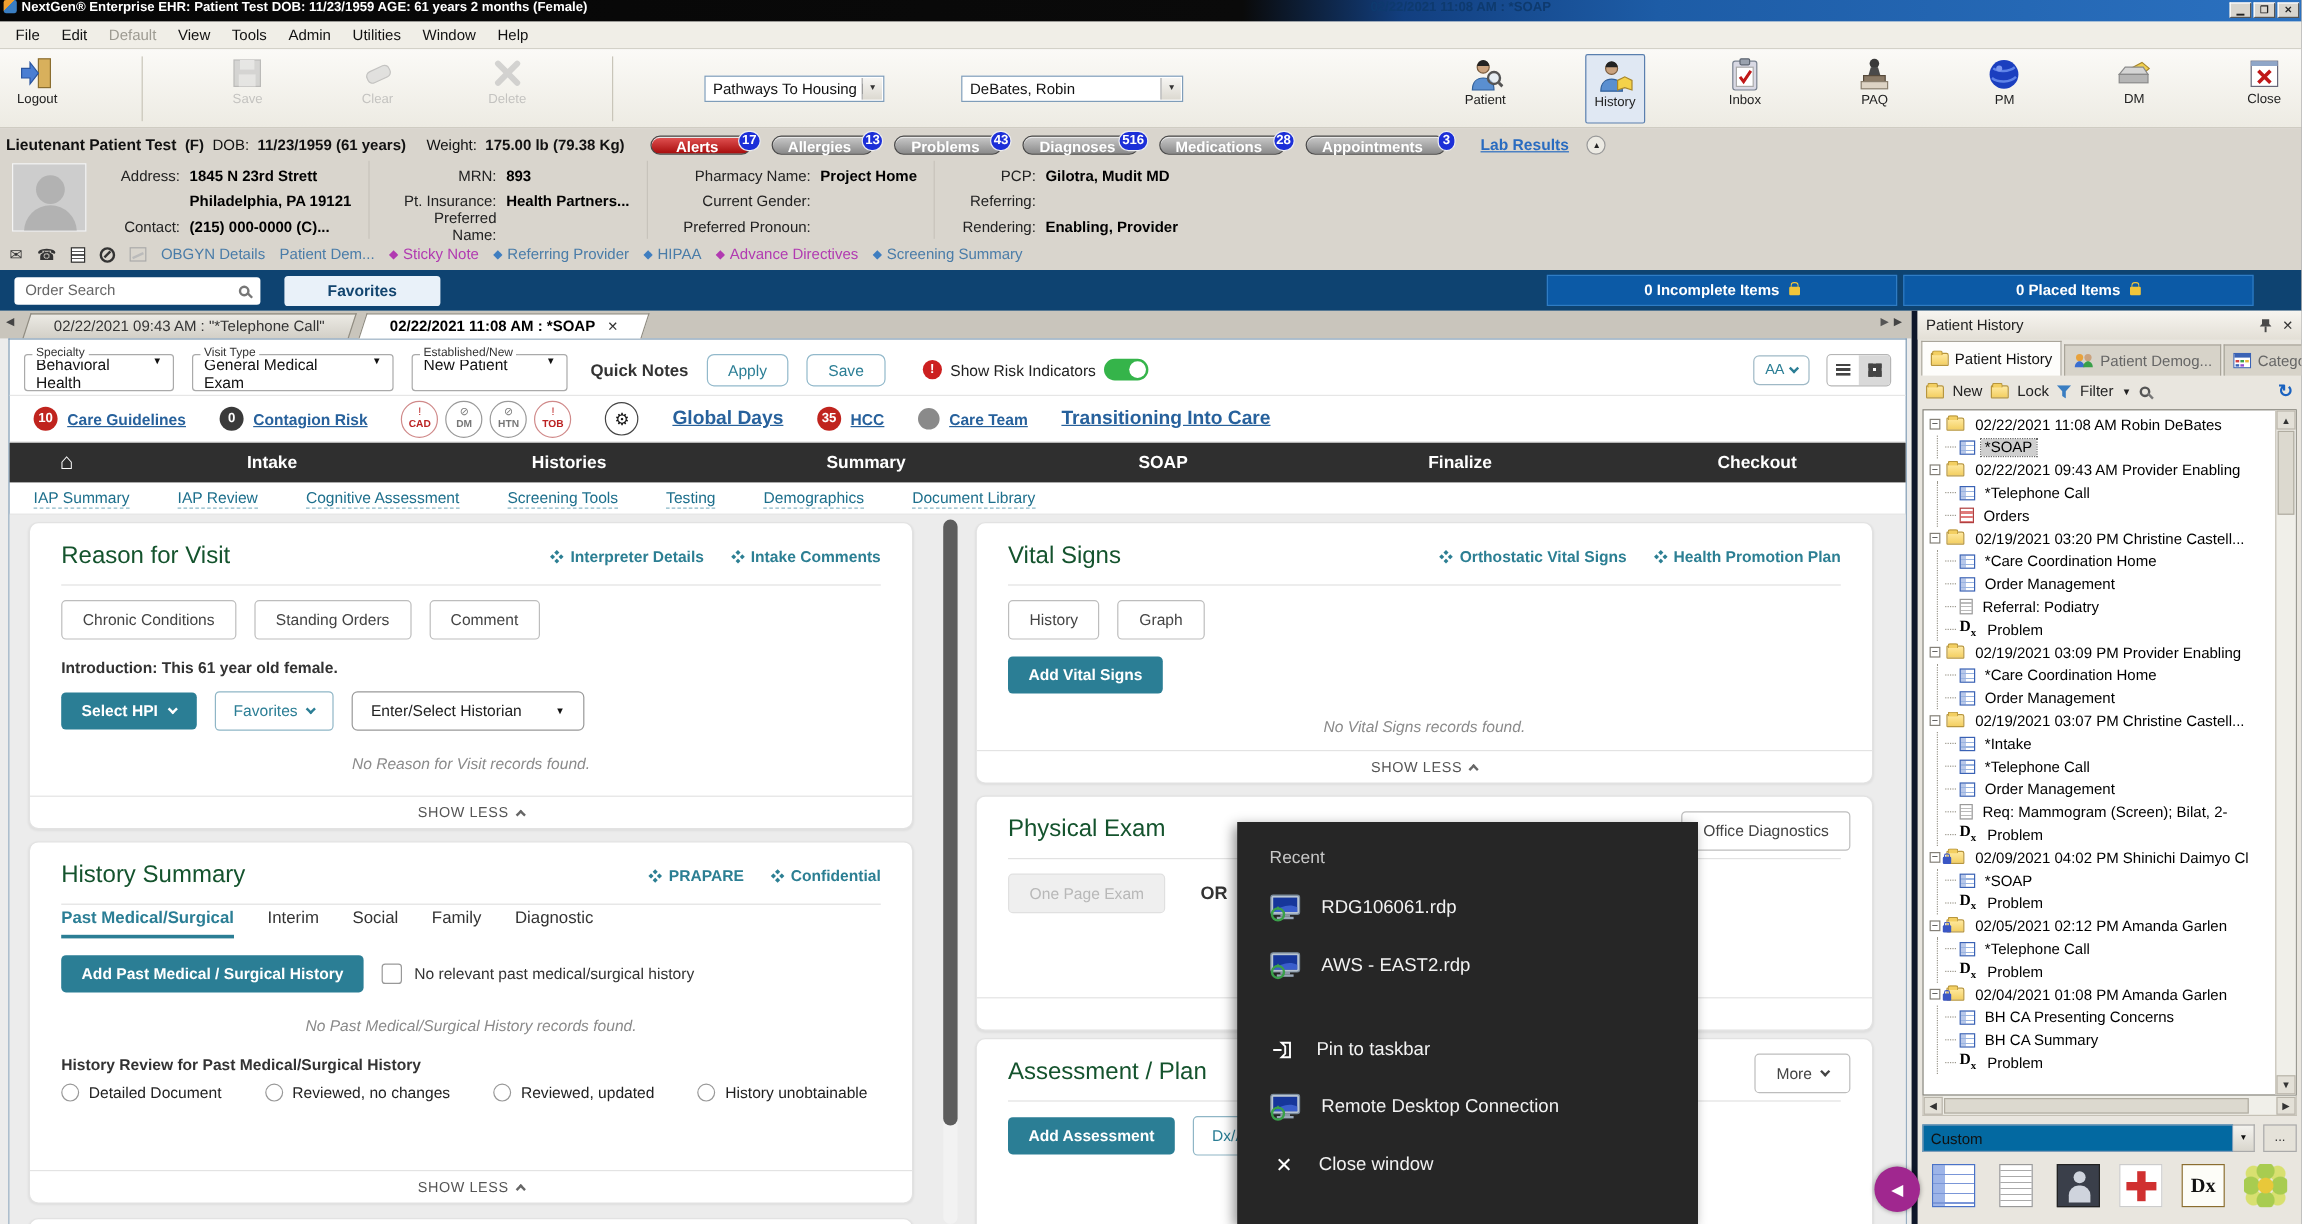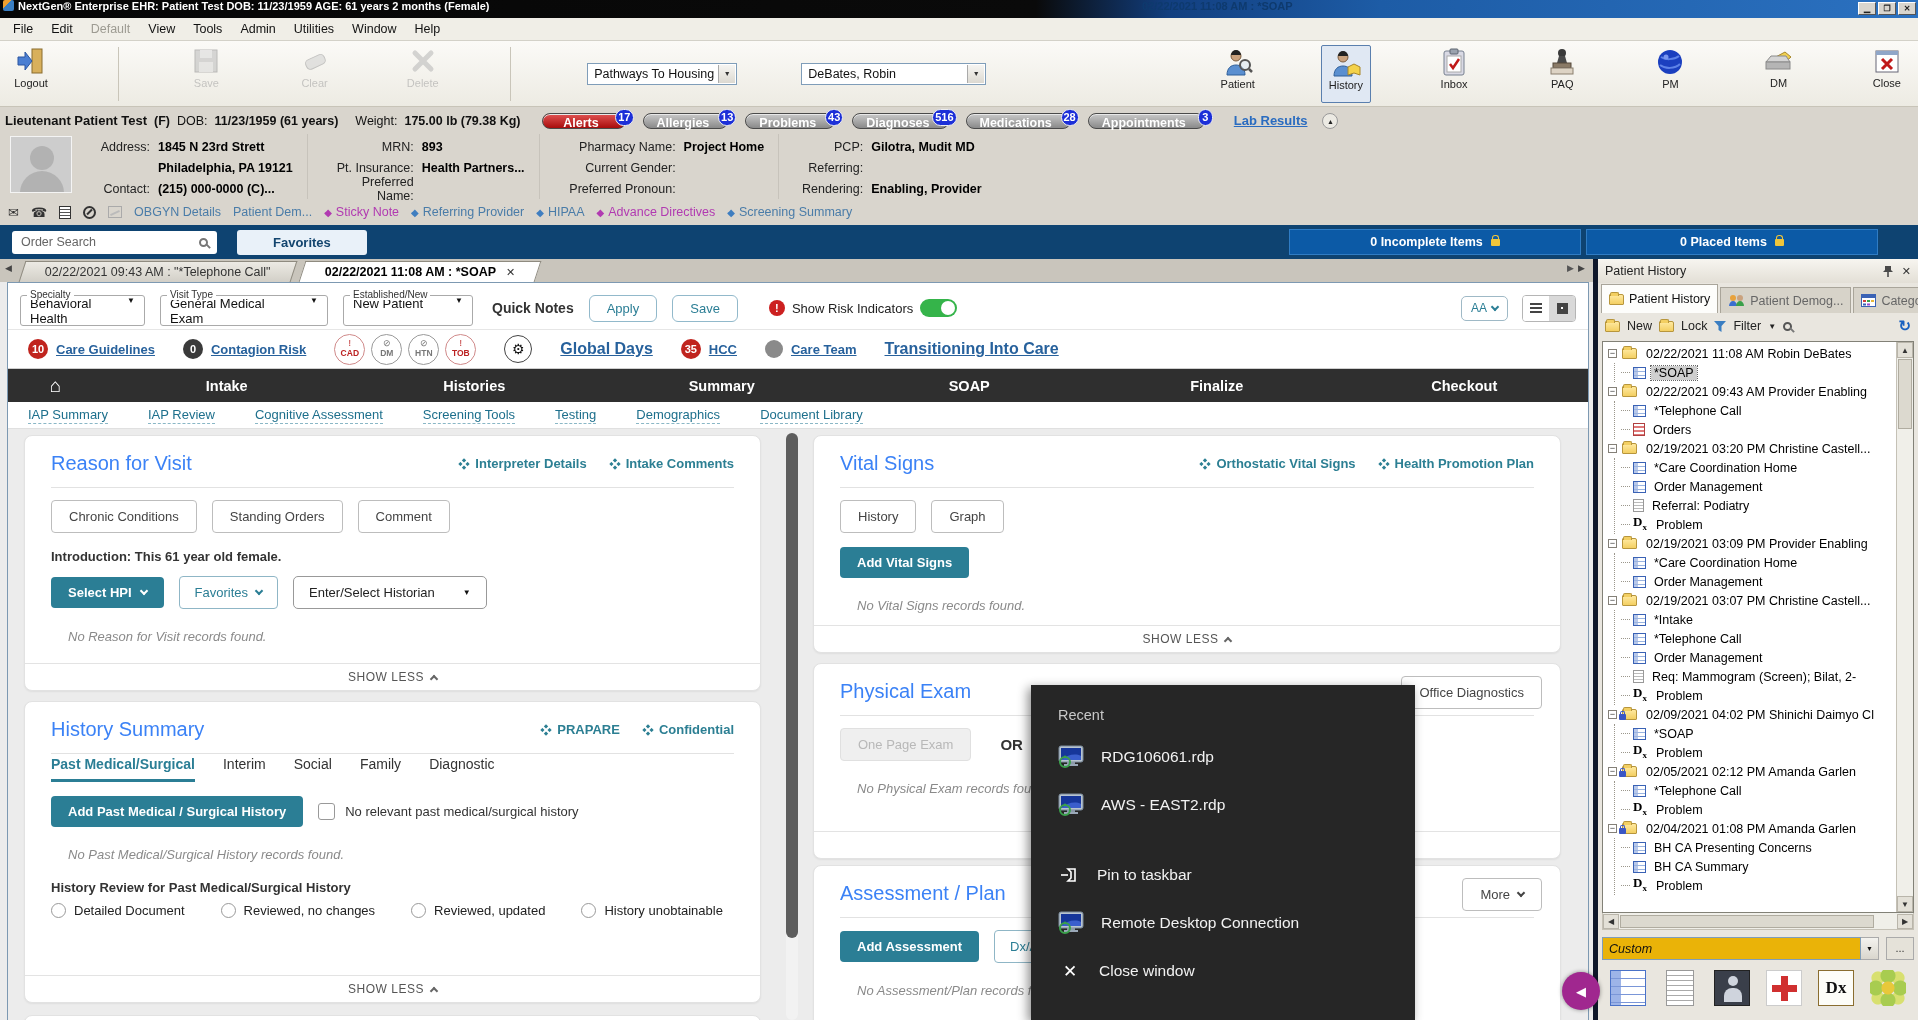--- a/index.html
+++ b/index.html
@@ -155,21 +155,21 @@
   .home{width:95px;text-align:center;font-size:19px;}
   .nav-item{flex:1;text-align:center;font-size:14.5px;font-weight:600;}
   .subnav{height:27px;display:flex;align-items:center;gap:40px;padding-left:20px;border-bottom:1px solid #e0e0e0;}
   .sn{font-size:13px;color:#1d6f8c;border-bottom:1px dashed #8ab7c6;padding-bottom:1px;}
 
   
   .content{flex:1;position:relative;background:#ececec;}
   .card{position:absolute;background:#fff;border:1px solid #e2e2e2;border-radius:8px;
     box-shadow:0 1px 2px rgba(0,0,0,.06);overflow:hidden;}
   .card-head{display:flex;align-items:center;padding:16px 26px 12px;}
-  .card-title{font-size:20px;color:#3b82f6;}
+  .card-title{font-size:20px;color:#14532d;}
   .head-links{margin-left:auto;display:flex;gap:24px;}
   .hlink{display:flex;align-items:center;gap:7px;color:#2c7f93;font-size:13px;font-weight:bold;}
   .dmd{width:8px;height:8px;background:#2c7f93;transform:rotate(45deg);position:relative;flex:none;}
   .dmd::before{content:"";position:absolute;left:3px;top:-1px;width:2px;height:10px;background:#fff;}
   .dmd::after{content:"";position:absolute;top:3px;left:-1px;width:10px;height:2px;background:#fff;}
   .rule{border-top:1px solid #e2e2e2;margin:0 26px;}
   .card-body{padding:12px 26px;}
   .btn-row{display:flex;gap:15px;align-items:center;}
   .obtn{border:1px solid #bdbdbd;border-radius:4px;color:#444;font-size:13px;background:#fff;
     padding:8px 17px;white-space:nowrap;}
@@ -178,21 +178,21 @@
   .tealobtn{border:1px solid #8fb6c6;border-radius:4px;color:#2b7e95;font-size:13px;background:#fff;
     padding:8px 15px;display:flex;align-items:center;gap:8px;white-space:nowrap;}
   .dd-select{border:1px solid #999;border-radius:5px;padding:8px 15px;font-size:13px;color:#222;
     display:flex;gap:28px;align-items:center;background:#fff;white-space:nowrap;}
   .cdown{width:6px;height:6px;border-right:2px solid currentColor;border-bottom:2px solid currentColor;
     transform:rotate(45deg);margin-top:-3px;flex:none;}
   .cup{width:6px;height:6px;border-right:2px solid #666;border-bottom:2px solid #666;
     transform:rotate(-135deg);margin-top:3px;flex:none;}
   .caret-b{font-size:8px;color:#111;}
   .intro{font-size:13px;font-weight:bold;color:#333;padding:4px 26px 10px;}
-  .empty{font-style:italic;color:#8a8a8a;font-size:13px;padding:8px 43px;}
+  .empty{font-style:italic;color:#8a8a8a;font-size:13px;padding:8px 43px;text-align:center;}
   .showless{position:absolute;left:0;right:0;bottom:0;height:27px;border-top:1px solid #e3e3e3;
     display:flex;align-items:center;justify-content:center;gap:7px;color:#555;font-size:12px;letter-spacing:.5px;}
   .hs-tabs{display:flex;gap:28px;padding:2px 26px 0;}
   .hstab{font-size:14px;color:#333;padding-bottom:7px;}
   .hstab.active{color:#2b7e95;border-bottom:3px solid #2b7e95;font-weight:bold;}
   .check-row{display:flex;align-items:center;gap:10px;font-size:13px;color:#333;}
   .cbox{width:17px;height:17px;border:1.5px solid #999;border-radius:3px;background:#fff;flex:none;}
   .radio-row{display:flex;gap:36px;padding:4px 26px;}
   .radio{display:flex;gap:8px;align-items:center;font-size:13px;color:#222;}
   .rdot{width:15px;height:15px;border:1.5px solid #999;border-radius:50%;background:#fff;flex:none;}
@@ -257,22 +257,22 @@
   .sbtn{height:16px;background:#e3e0d7;border:1px solid #b9b5aa;font-size:8px;display:flex;
     align-items:center;justify-content:center;color:#333;}
   .sbtn.bot{position:absolute;bottom:0;left:0;right:0;}
   .sthumb{position:absolute;top:17px;left:1px;width:14px;height:70px;background:#dcd9cf;border:1px solid #b0aca0;}
   .rp-hscroll{height:17px;margin:0 4px;background:#f0efe9;border:1px solid #c5c1b6;border-top:none;
     display:flex;align-items:center;}
   .hbtn{width:16px;height:15px;background:#e3e0d7;border:1px solid #b9b5aa;font-size:8px;
     display:flex;align-items:center;justify-content:center;color:#333;flex:none;}
   .hthumb{height:13px;background:#dcd9cf;border:1px solid #b0aca0;width:82%;margin:0 1px;}
   .rp-combo{height:23px;margin:7px 4px 0;display:flex;}
-  .combo-box{flex:1;background:#eab308;border:1px solid #7f9db9;display:flex;align-items:center;
-    padding-left:6px;font-size:12.5px;font-style:italic;}
+  .combo-box{flex:1;background:#0369a1;border:1px solid #7f9db9;display:flex;align-items:center;
+    padding-left:6px;font-size:12.5px;}
   .combo-dd{width:18px;background:linear-gradient(#f4f3ef,#d9d6cd);border:1px solid #aaa;
     border-left:none;display:flex;align-items:center;justify-content:center;font-size:7px;}
   .combo-more{width:28px;margin-left:7px;background:#e5e2d9;border:1px solid #aaa;font-size:11px;
     text-align:center;line-height:20px;color:#333;}
   .rp-icons{flex:1;overflow:hidden;display:flex;flex-wrap:wrap;gap:16px;padding:10px 12px 0;align-content:flex-start;}
   .fi{width:36px;height:36px;position:relative;flex:none;}
   .fi-table{border:1px solid #4a72c8;background:repeating-linear-gradient(180deg,transparent 0 7px,#7a96d8 7px 8px),
     linear-gradient(90deg,#9db4e8 0 10px,#fff 10px);}
   .fi-doc{width:28px;margin:0 4px;border:1px solid #999;
     background:repeating-linear-gradient(180deg,#fff 0 4px,#aaa 4px 5px);background-color:#fff;}

